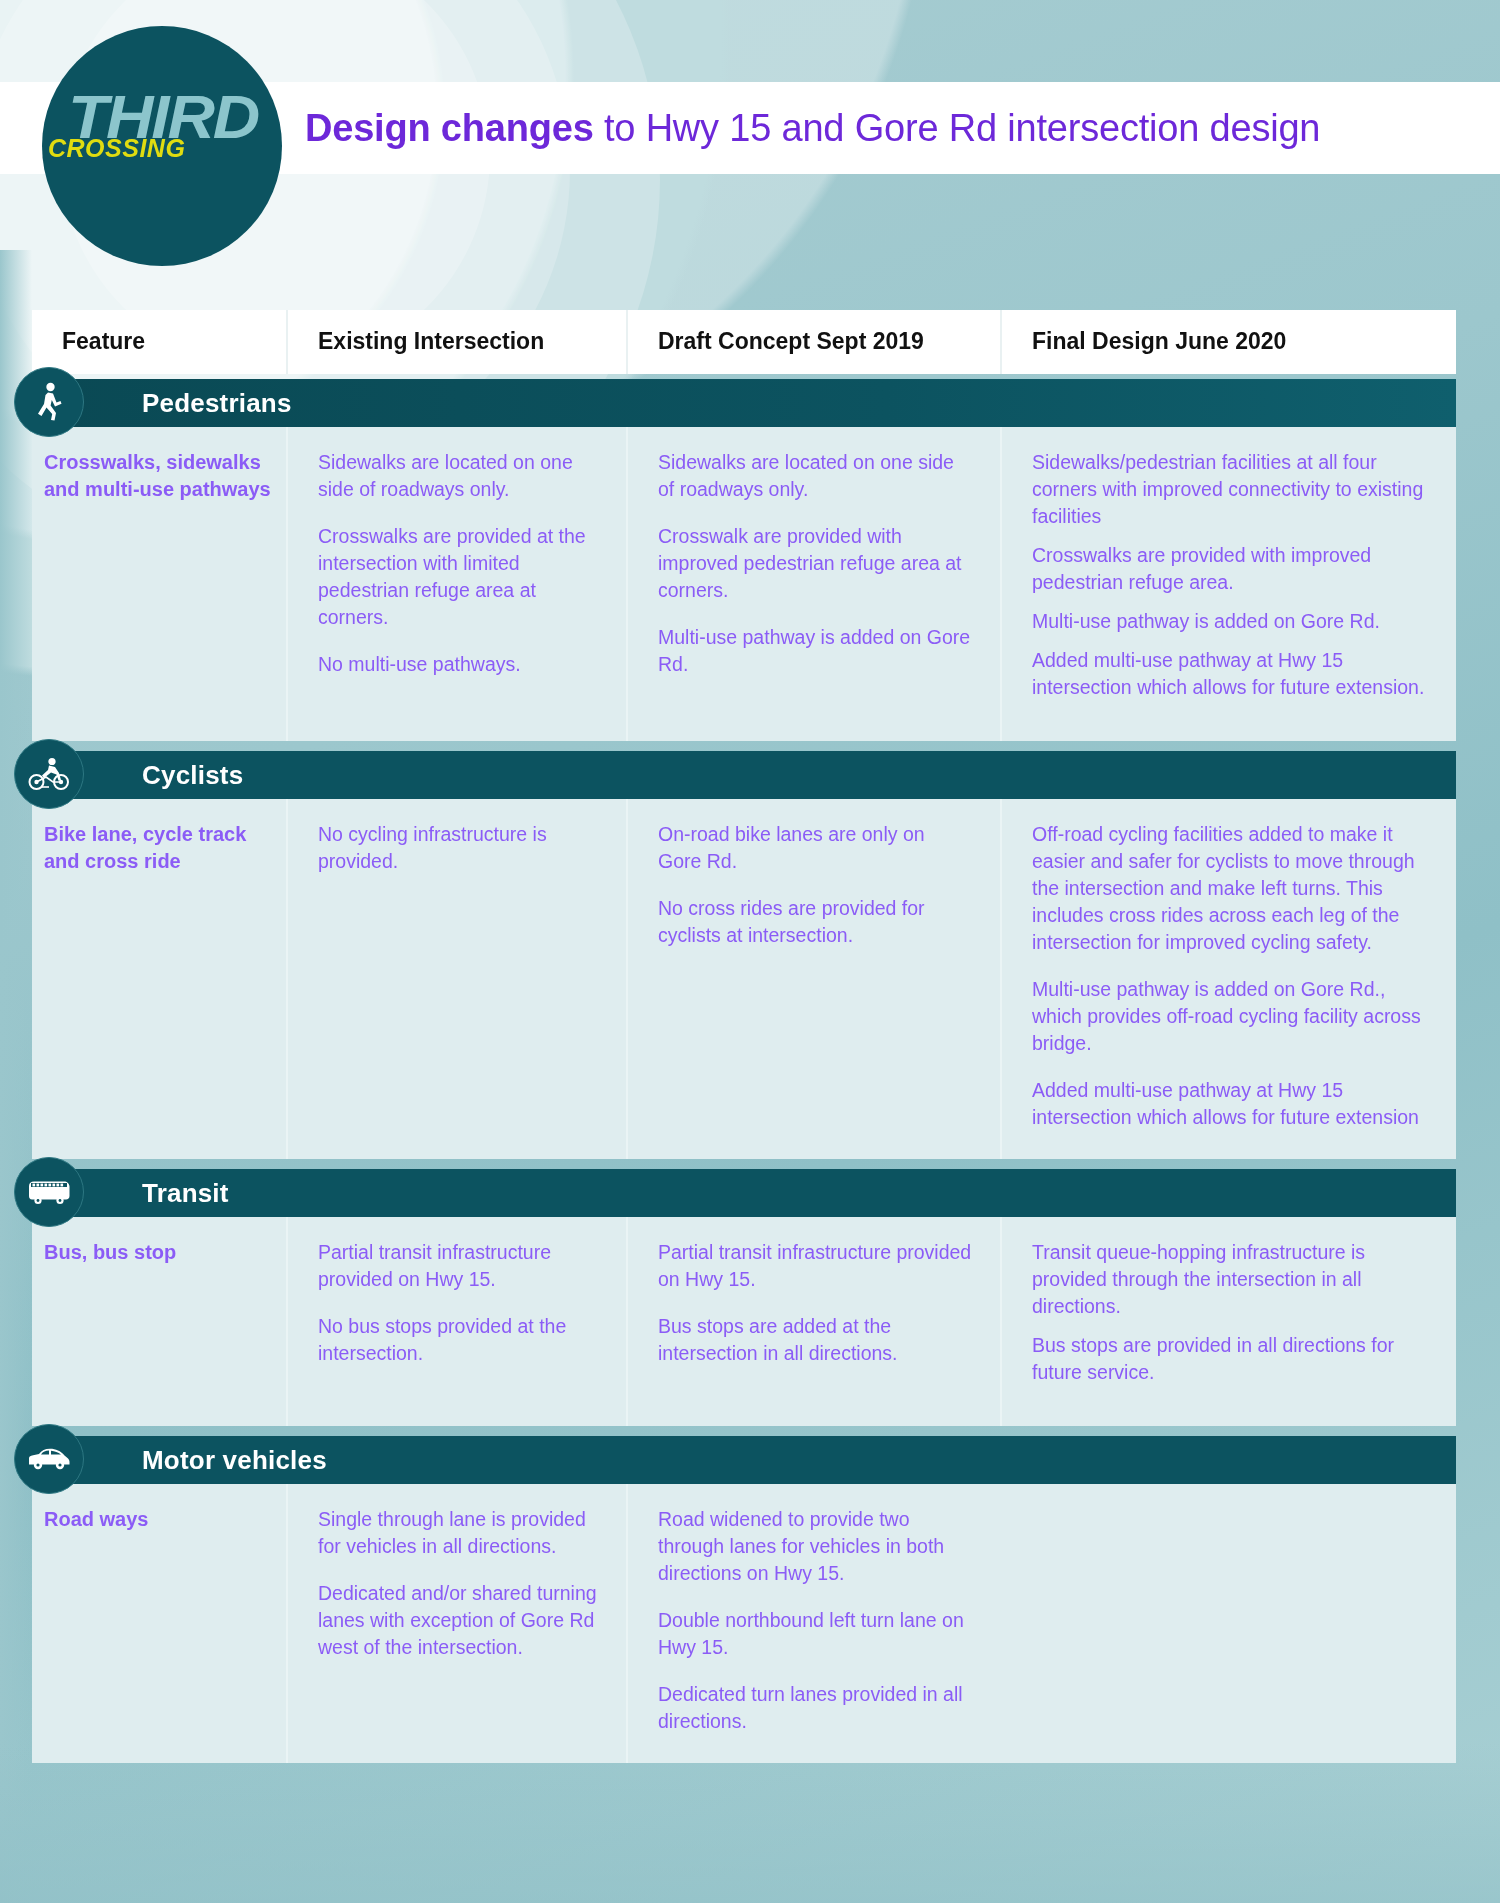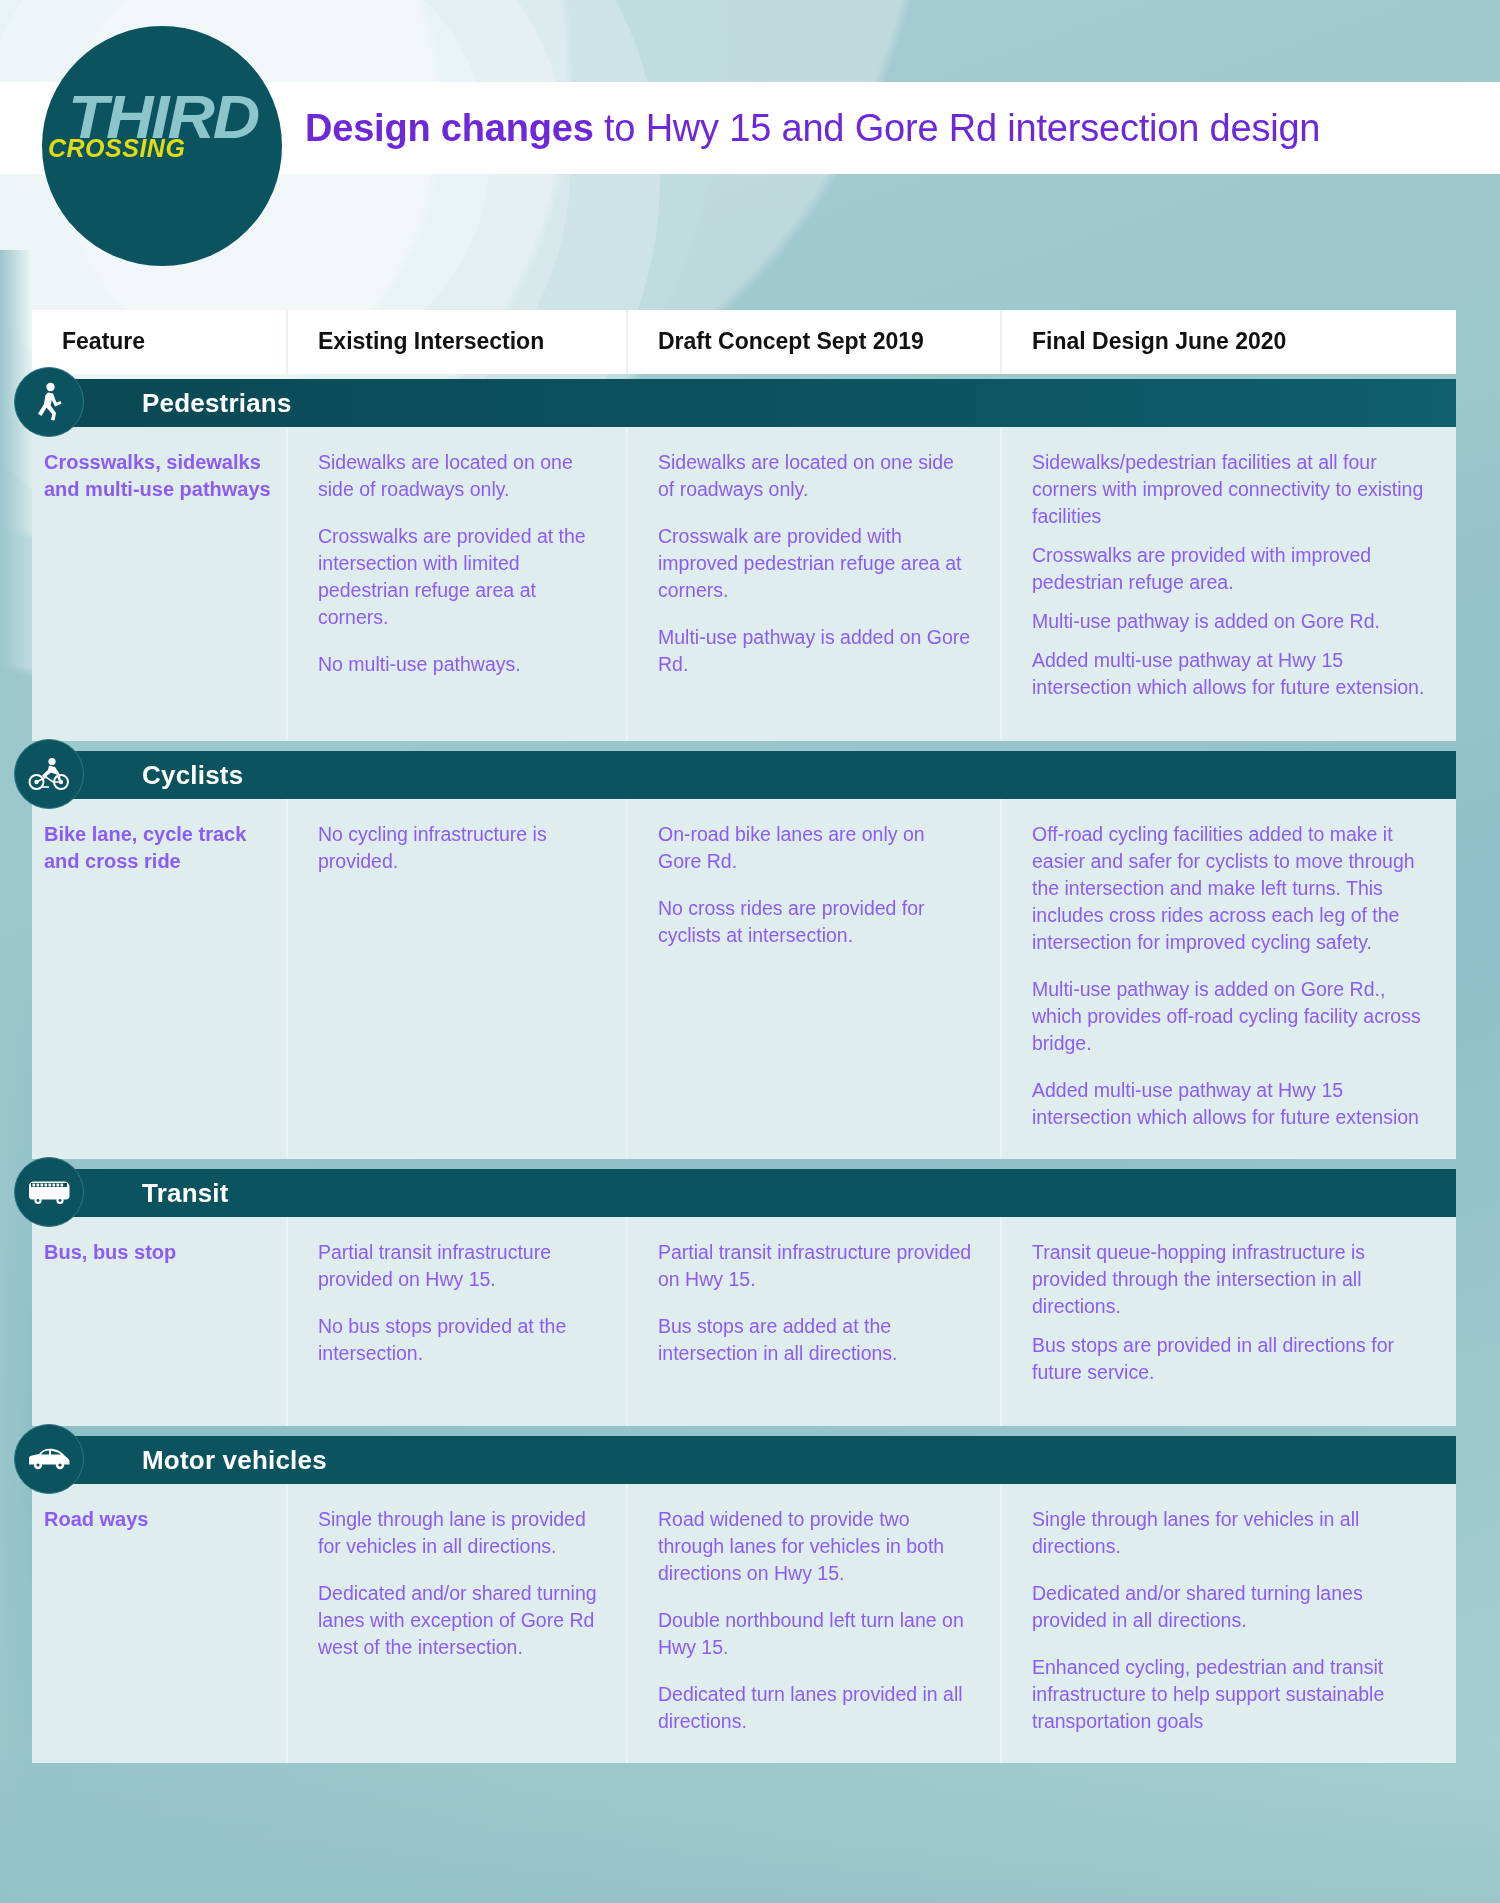--- a/index.html
+++ b/index.html
@@ -345,20 +345,15 @@
     <div class="td feature c1">Road ways</div>
     <div class="td c2">
       <p>Single through lane is provided for vehicles in all directions.</p>
       <p>Dedicated and/or shared turning lanes with exception of Gore Rd west of the intersection.</p>
     </div>
     <div class="td c3">
       <p>Road widened to provide two through lanes for vehicles in both directions on Hwy 15.</p>
       <p>Double northbound left turn lane on Hwy 15.</p>
       <p>Dedicated turn lanes provided in all directions.</p>
     </div>
-    <div class="td c4">
-      <p>Single through lanes for vehicles in all directions.</p>
-      <p>Dedicated and/or shared turning lanes provided in all directions.</p>
-      <p>Enhanced cycling, pedestrian and transit infrastructure to help support sustainable transportation goals</p>
-    </div>
   </div>
 
 </div>
 
 </body></html>

